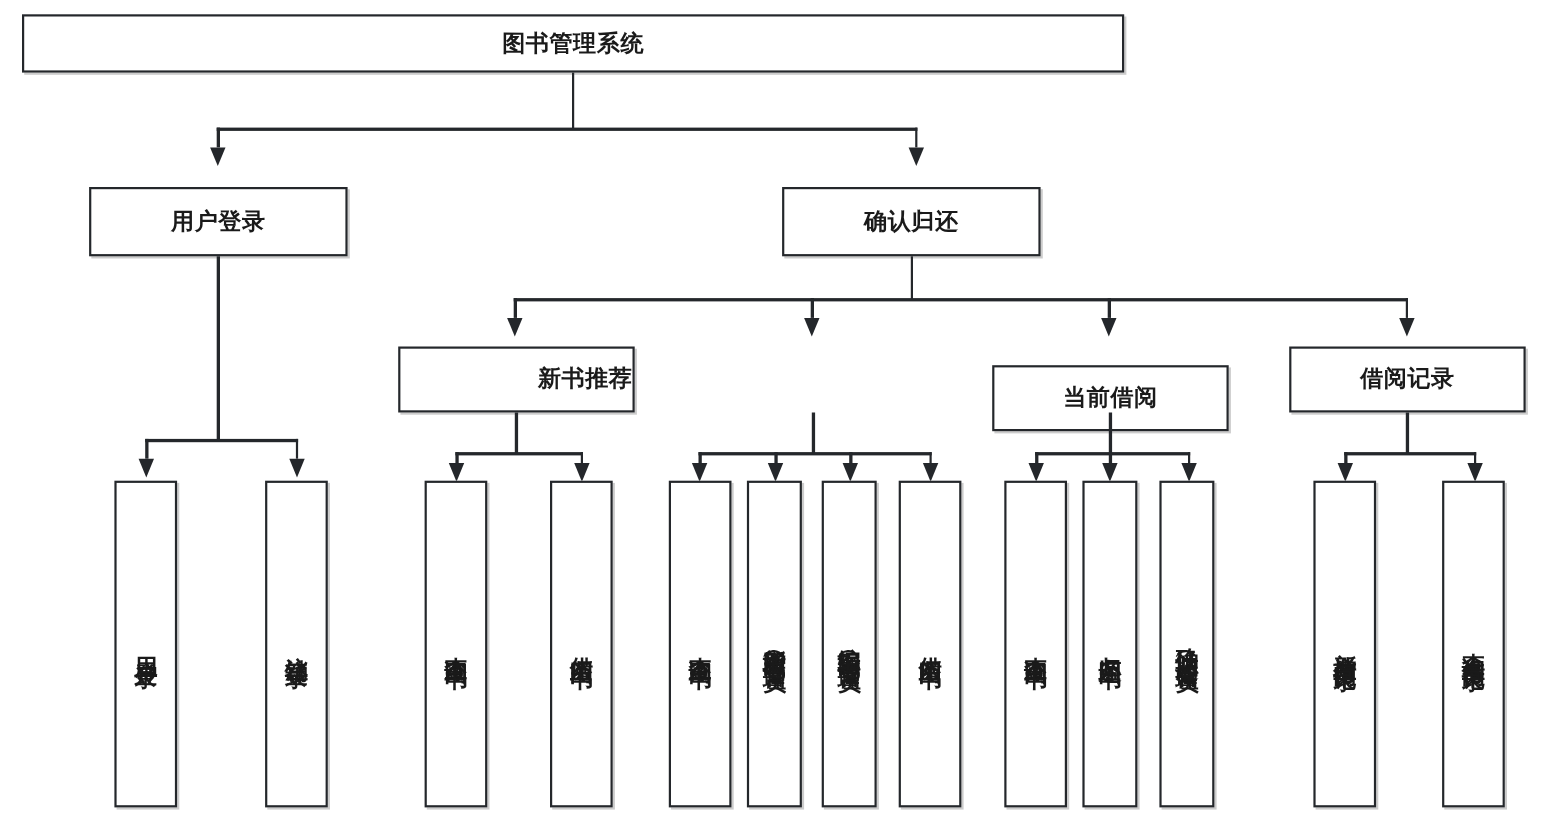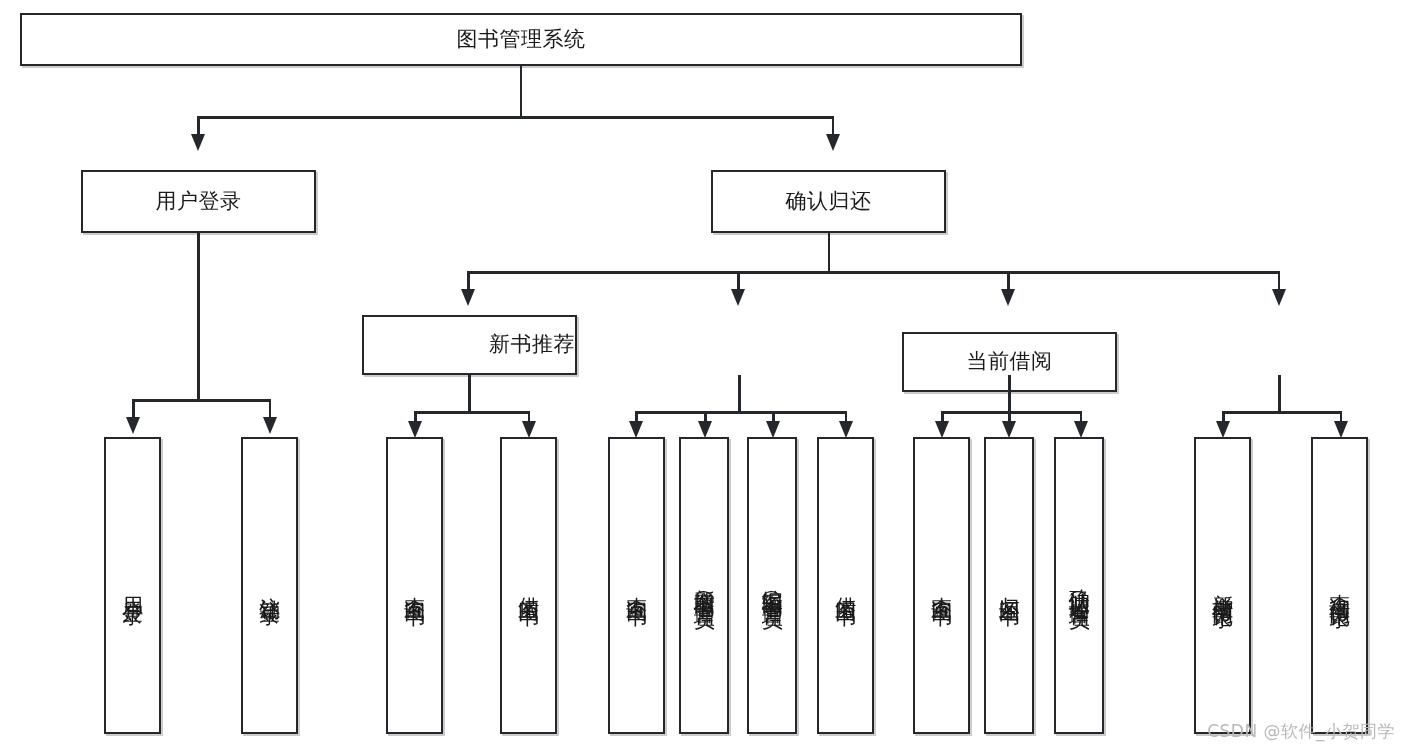--- a/index.html
+++ b/index.html
@@ -10,20 +10,21 @@
   }
   body {
     font-family: "DejaVu Sans", "Liberation Sans", sans-serif;
   }
   #canvas {
     position: relative;
     width: 1405px;
     height: 747px;
     background: #ffffff;
     overflow: hidden;
+    font-weight: bold;
   }
   
   .node {
     position: absolute;
     box-sizing: border-box;
     background: #ffffff;
     border: 2.5px solid #24272b;
     box-shadow: 2px 2px 0 0 rgba(0,0,0,0.20);
     display: flex;
     align-items: center;
@@ -119,20 +120,23 @@
   <div class="arrow" style="left:731px; top:289px;"></div>
   <div class="arrow" style="left:1001px; top:289px;"></div>
   <div class="arrow" style="left:1271.5px; top:289px;"></div>
 
   <div class="node horiz" style="left:362px; top:315px; width:215px; height:60px;justify-content:flex-end;">
     <span>新书推荐</span>
   </div>
   <div class="node horiz" style="left:902px; top:332px; width:215px; height:60px;">
     <span>当前借阅</span>
   </div>
+  <div class="node horiz" style="left:1172px; top:315px; width:215px; height:60px;">
+    <span>借阅记录</span>
+  </div>
 
   <div class="vline" style="left:468px; top:375px; height:38px;"></div>
   <div class="hline" style="left:414px; top:411px; width:116px;"></div>
   <div class="vline" style="left:414px; top:411px; height:14px;"></div>
   <div class="vline" style="left:527.5px; top:411px; height:14px;"></div>
   <div class="arrow" style="left:408px; top:421px;"></div>
   <div class="arrow" style="left:521.5px; top:421px;"></div>
 
   <div class="vline" style="left:738px; top:375px; height:38px;"></div>
   <div class="hline" style="left:635px; top:411px; width:212px;"></div>
@@ -198,15 +202,14 @@
     <span class="vtext">确认归还（管理员）</span>
   </div>
 
   <div class="node vert" style="left:1194px; top:437px; width:57px; height:297px;">
     <span class="vtext">新增借阅记录</span>
   </div>
   <div class="node vert" style="left:1311px; top:437px; width:57px; height:297px;">
     <span class="vtext">查询借阅记录</span>
   </div>
 
-  <div id="watermark">CSDN @软件_小贺同学</div>
 
 </div>
 
 </body></html>

